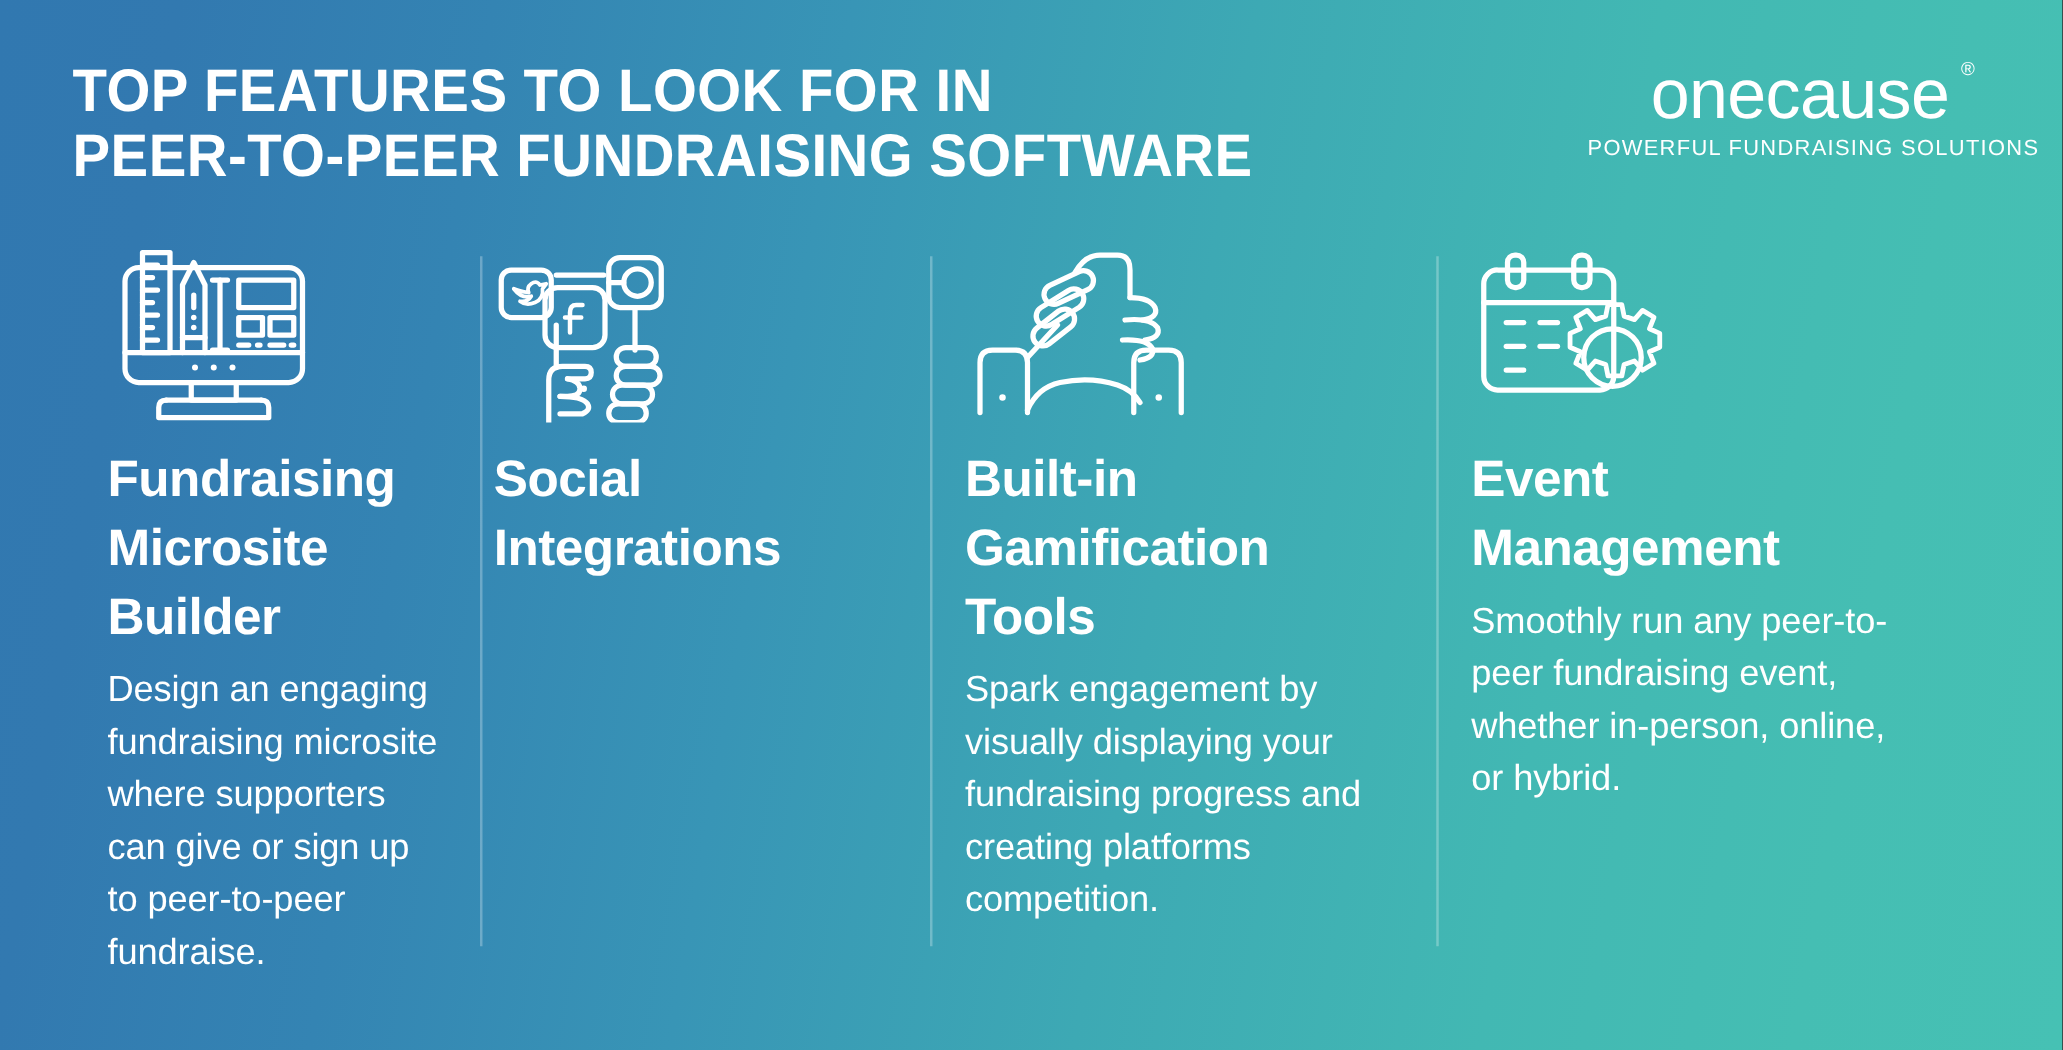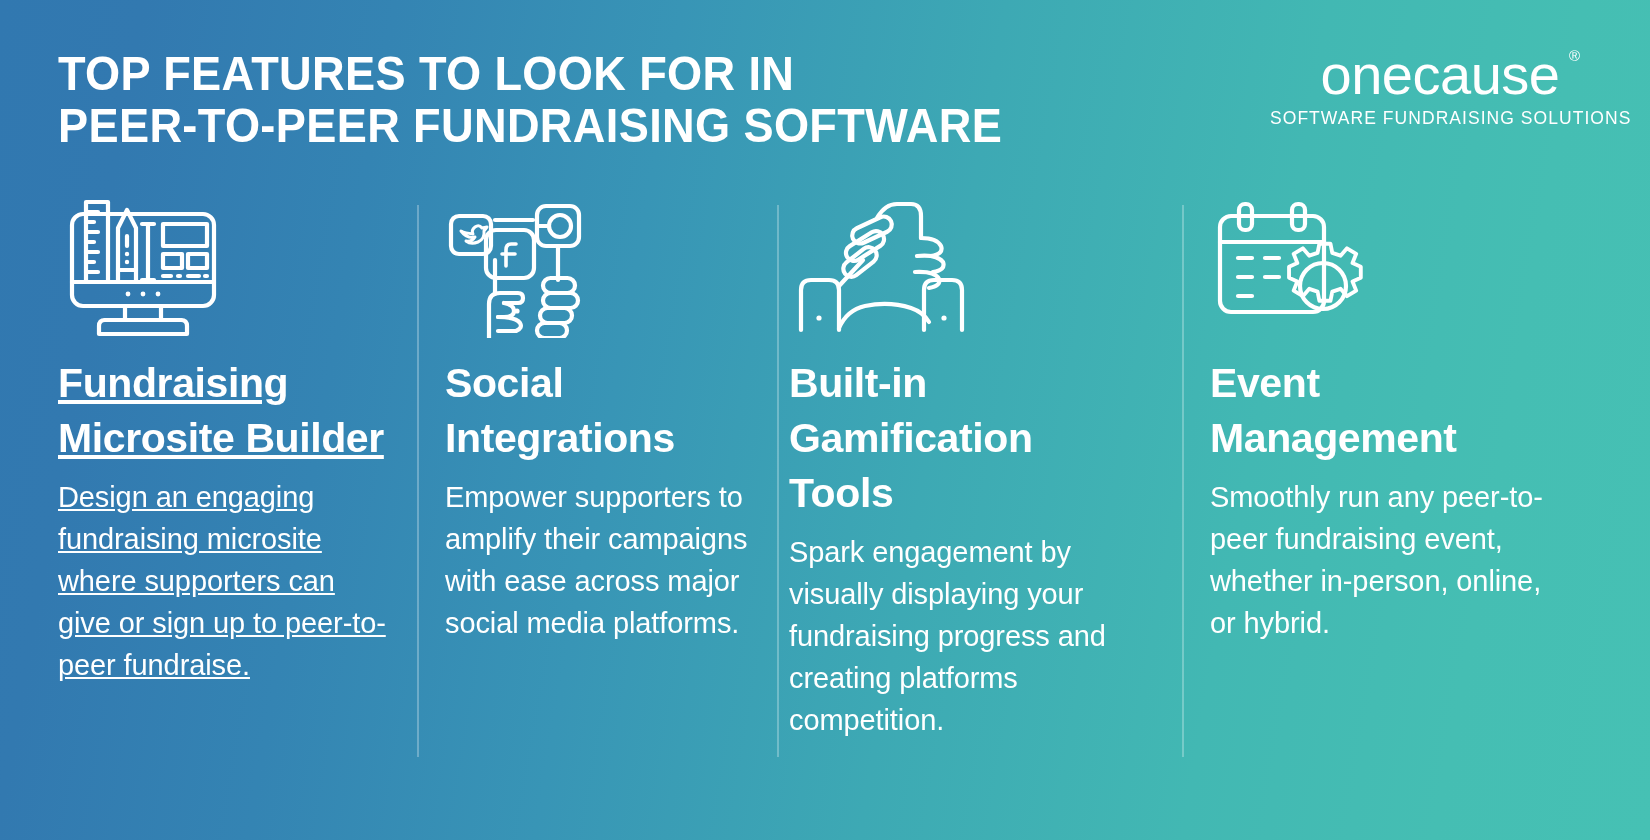--- a/index.html
+++ b/index.html
@@ -94,23 +94,23 @@
     right: 0;
     bottom: 0;
     display: flex;
     align-items: flex-start;
   }
   .column {
     position: relative;
     box-sizing: border-box;
     flex: 0 0 auto;
   }
-  .col-0 { width: 417px; padding-left: 58px; padding-right: 30px; text-decoration: underline; }
-  .col-1 { width: 360px; padding-left: 28px; padding-right: 22px; }
-  .col-2 { width: 368px; padding-left: 12px; padding-right: 22px; }
+  .col-0 { width: 384px; padding-left: 86px; padding-right: 30px; }
+  .col-1 { width: 360px; padding-left: 11px; padding-right: 22px; }
+  .col-2 { width: 368px; padding-left: 28px; padding-right: 22px; }
   .col-3 { width: 400px; padding-left: 28px; padding-right: 22px; margin-left: 37px; }
 
   .divider {
     position: absolute;
     left: 0;
     top: 7px;
     width: 2px;
     height: 552px;
     background: rgba(255,255,255,0.28);
   }
@@ -150,21 +150,21 @@
 
     <div class="title-block">
       <div class="title-line">TOP FEATURES TO LOOK FOR IN</div>
       <div class="title-line">PEER-TO-PEER FUNDRAISING SOFTWARE</div>
     </div>
 
     <div class="logo-block">
       <div class="logo-word">
         <span>onecause</span><span class="logo-reg">®</span>
       </div>
-      <div class="logo-tagline">SOFTWARE FUNDRAISING SOLUTIONS</div>
+      <div class="logo-tagline">POWERFUL FUNDRAISING SOLUTIONS</div>
     </div>
 
   </div>
 
   <div class="columns">
 
     <div class="column col-0">
       <div class="icon-wrap">
         <svg width="170" height="140" viewBox="0 0 170 140" fill="none" stroke="#ffffff" stroke-width="4.2" stroke-linecap="round" stroke-linejoin="round">
 
@@ -235,21 +235,20 @@
           <path d="M53 119 q18 0 22 6 q3 5 -4 8 h-18"></path>
           <circle cx="72" cy="113" r="2.6" fill="#ffffff" stroke="none"></circle>
 
           <rect x="98" y="80" width="32" height="15" rx="7.5"></rect>
           <rect x="98" y="95" width="35" height="15" rx="7.5"></rect>
           <rect x="95" y="110" width="32" height="15" rx="7.5"></rect>
           <rect x="92" y="125" width="30" height="15" rx="7.5"></rect>
         </svg>
       </div>
       <div class="col-heading">Social Integrations</div>
-      <div class="col-body">Empower supporters to amplify their campaigns with ease across major social media platforms.</div>
     </div>
 
     <div class="column col-2">
       <div class="divider"></div>
       <div class="icon-wrap">
         <svg width="185" height="140" viewBox="0 0 185 140" fill="none" stroke="#ffffff" stroke-width="4.2" stroke-linecap="round" stroke-linejoin="round">
 
           <path d="M12 132 v-40 q0 -10 10 -10 h18 q10 0 10 10 v40"></path>
           <circle cx="30" cy="120" r="2.6" fill="#ffffff" stroke="none"></circle>
 

